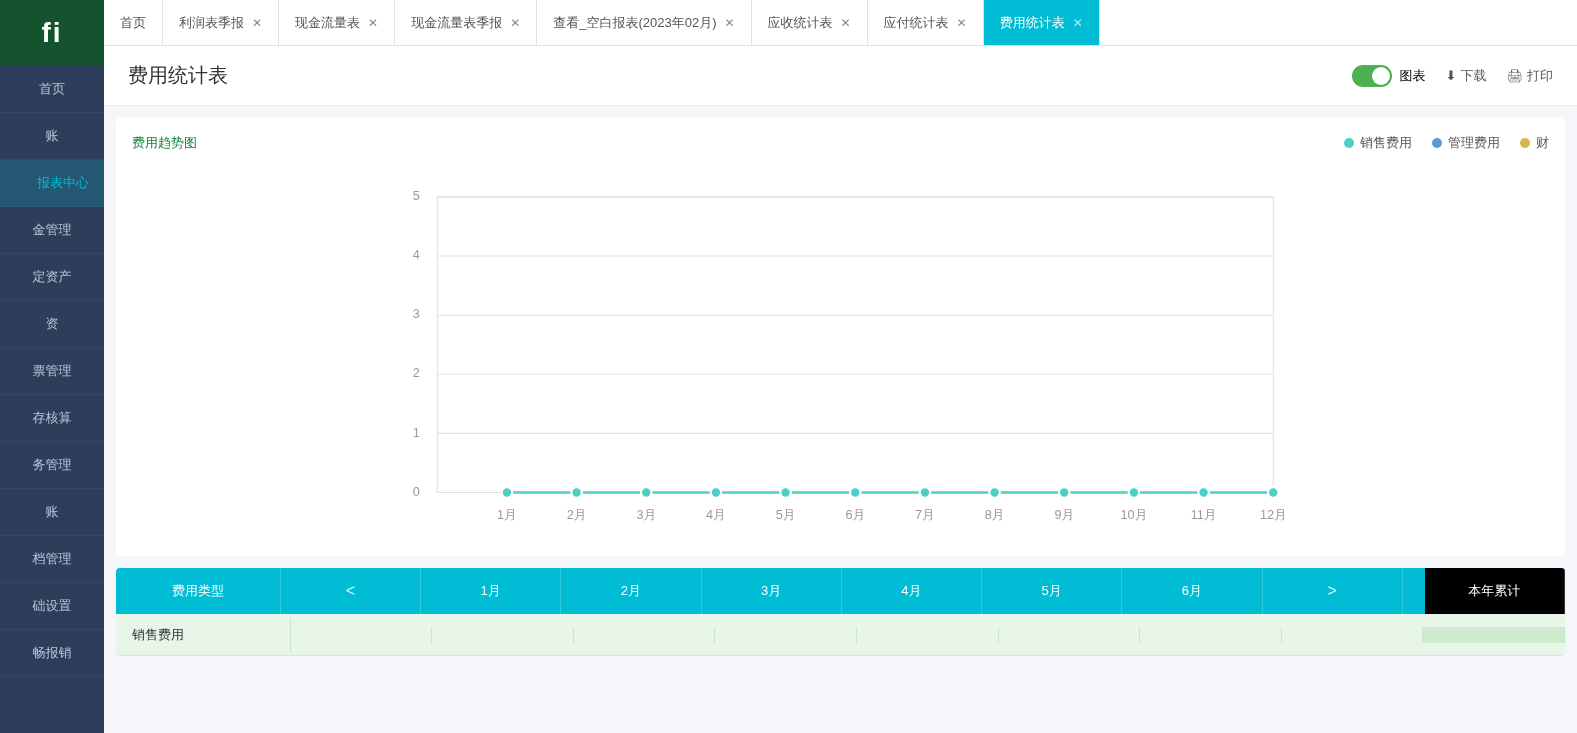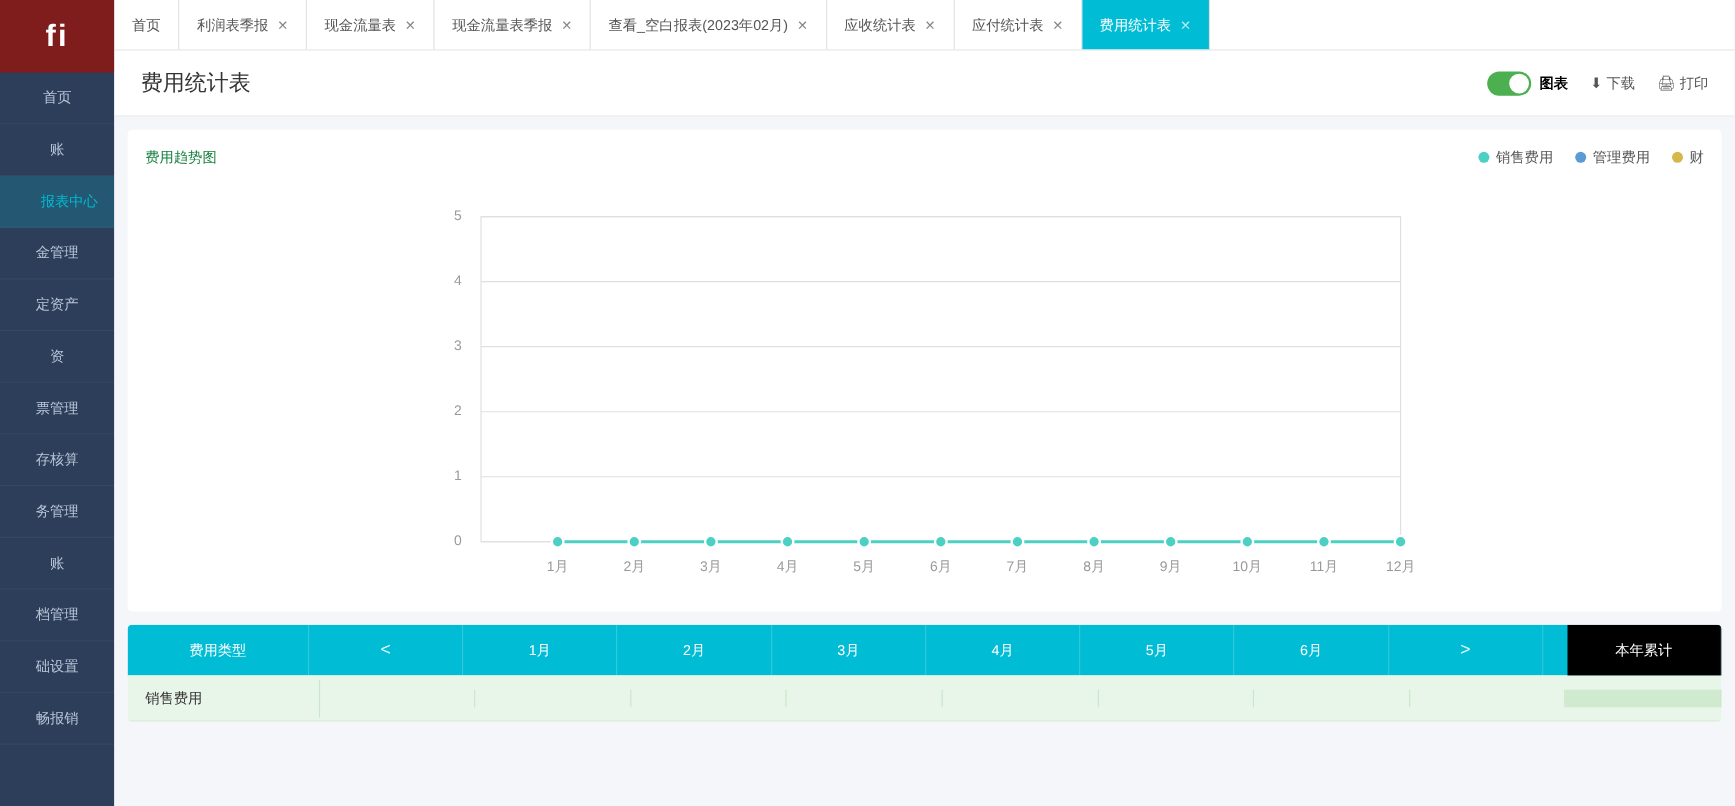--- a/index.html
+++ b/index.html
@@ -9,21 +9,21 @@
     .sidebar {
       width: 104px;
       background: #2c3e5a;
       color: #b8c5d6;
       display: flex;
       flex-direction: column;
       flex-shrink: 0;
       height: 100%;
     }
     .sidebar-logo {
-      background: #7f1d1d;
+      background: #14532d;
       height: 66px;
       display: flex;
       align-items: center;
       justify-content: center;
       font-size: 28px;
       font-weight: bold;
       color: white;
       letter-spacing: 2px;
     }
     .sidebar-item {
@@ -100,21 +100,20 @@
     }
     .header-actions {
       display: flex;
       align-items: center;
       gap: 20px;
     }
     .toggle-wrap {
       display: flex;
       align-items: center;
       gap: 8px;
-      font-weight: bold;
     }
     .toggle {
       width: 40px;
       height: 22px;
       background: #4caf50;
       border-radius: 11px;
       position: relative;
       cursor: pointer;
     }
     .toggle::after {

